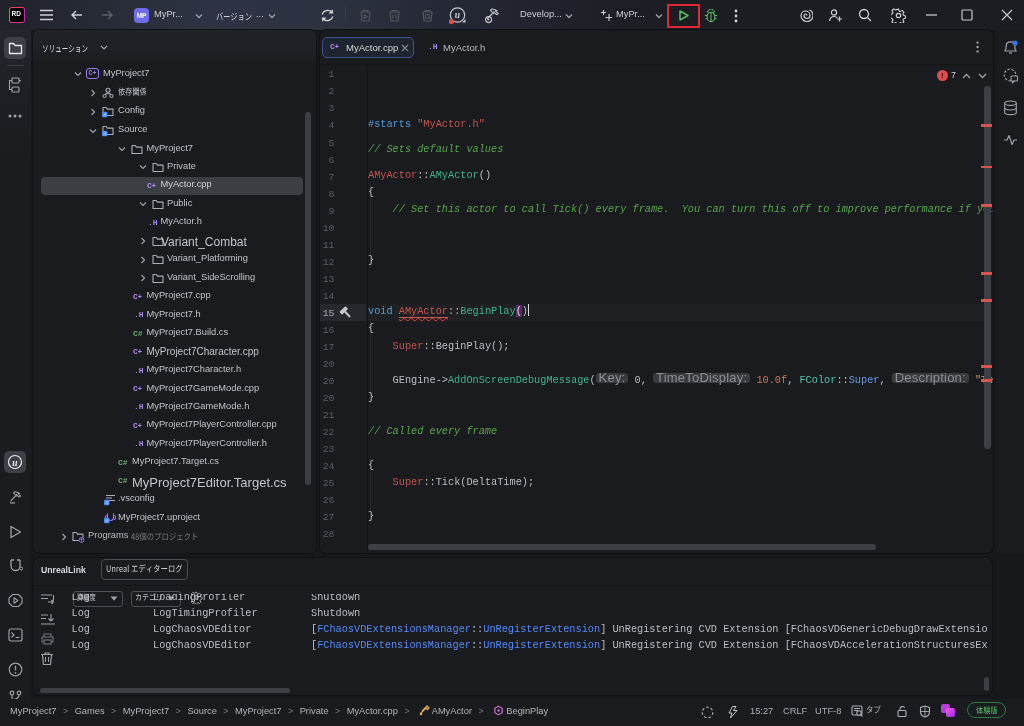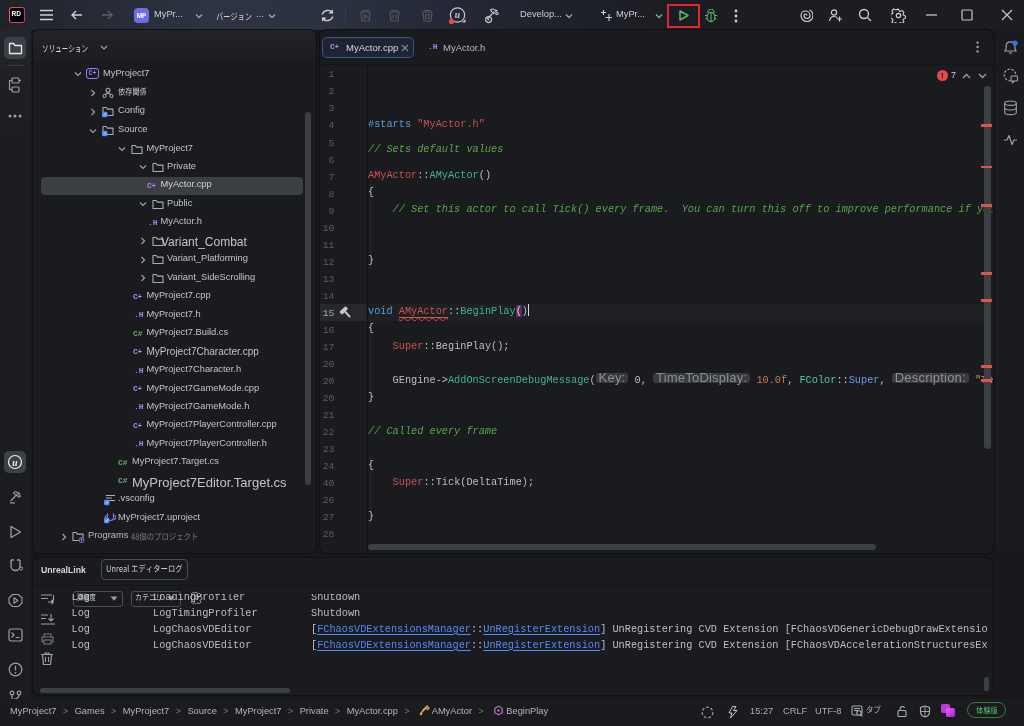--- a/index.html
+++ b/index.html
@@ -396,21 +396,21 @@
 <span class="ln" style="top:308.3px;color:#585c63">20</span>
 <span class="code" style="top:306.8px">    GEngine-&gt;<span class="fn">AddOnScreenDebugMessage</span>(<span class="chip">Key:</span> 0, <span class="chip">TimeToDisplay:</span> <span class="num">10.0f</span>, <span class="mem">FColor</span>::<span class="blu">Super</span>, <span class="chip">Description:</span> <span class="str">"Test"</span>);</span>
 <span class="ln" style="top:325.3px;color:#585c63">20</span>
 <span class="code" style="top:323.8px">}</span>
 <span class="ln" style="top:342.3px;color:#585c63">21</span>
 <span class="ln" style="top:359.4px;color:#585c63">22</span>
 <span class="code" style="top:357.9px"><span class="cm">// Called every frame</span></span>
 <span class="ln" style="top:376.4px;color:#585c63">23</span>
 <span class="ln" style="top:393.5px;color:#585c63">24</span>
 <span class="code" style="top:392.0px">{</span>
-<span class="ln" style="top:410.5px;color:#585c63">40</span>
+<span class="ln" style="top:410.5px;color:#585c63">25</span>
 <span class="code" style="top:409.0px">    <span class="cl">Super</span>::Tick(DeltaTime);</span>
 <span class="ln" style="top:427.6px;color:#585c63">26</span>
 <span class="ln" style="top:444.6px;color:#585c63">27</span>
 <span class="code" style="top:443.1px">}</span>
 <span class="ln" style="top:461.6px;color:#585c63">28</span>
 </div>
 <svg class="ab" style="left:19px;top:274.5px" width="15" height="15" viewBox="0 0 15 15">
       <g transform="rotate(-43 7.5 7.5)">
         <rect x="2.6" y="2.2" width="8.6" height="3.8" rx="0.9" fill="#c6c8cc"></rect>
         <rect x="6" y="5.4" width="2" height="8" rx="1" fill="#c6c8cc"></rect>
@@ -493,21 +493,21 @@
       <path d="M3 4V1h7v3M3 9H1V4h11v5h-2" stroke="#72757b" stroke-width="1.1" fill="none"></path>
       <rect x="3" y="7" width="7" height="4" stroke="#72757b" stroke-width="1.1" fill="none"></rect>
     </svg>
 <svg class="ab" style="left:8px;top:94px" width="12" height="13" viewBox="0 0 12 13">
       <path d="M0 2.5h12M4 2.5V1h4v1.5" stroke="#9da0a6" stroke-width="1.2" fill="none"></path>
       <path d="M1.5 2.5l1 10h7l1-10" stroke="#9da0a6" stroke-width="1.2" fill="none"></path>
       <path d="M4.5 5v5M7.5 5v5" stroke="#9da0a6" stroke-width="1"></path>
     </svg>
 
 <div class="ab" style="left:0;top:36px;width:957px;height:78px;overflow:hidden">
-<style>.lg a{color:#548af7;text-decoration:underline;text-underline-offset:1.5px}</style>
+<style>.lg a{color:#548af7;text-underline-offset:1.5px}</style>
 <div class="lg mono ab" style="left:0;top:-3.5px;font-size:10.25px;color:#bcbec4;white-space:nowrap">
         <span class="ab" style="left:38.5px">Log</span>
         <span class="ab" style="left:120px">LoadingProfiler</span>
         <span class="ab" style="left:278px;width:676px;overflow:hidden;display:inline-block"><span style="color:#bcbec4">Shutdown</span></span>
       </div>
 <div class="lg mono ab" style="left:0;top:12.5px;font-size:10.25px;color:#bcbec4;white-space:nowrap">
         <span class="ab" style="left:38.5px">Log</span>
         <span class="ab" style="left:120px">LogTimingProfiler</span>
         <span class="ab" style="left:278px;width:676px;overflow:hidden;display:inline-block"><span style="color:#bcbec4">Shutdown</span></span>
       </div>

